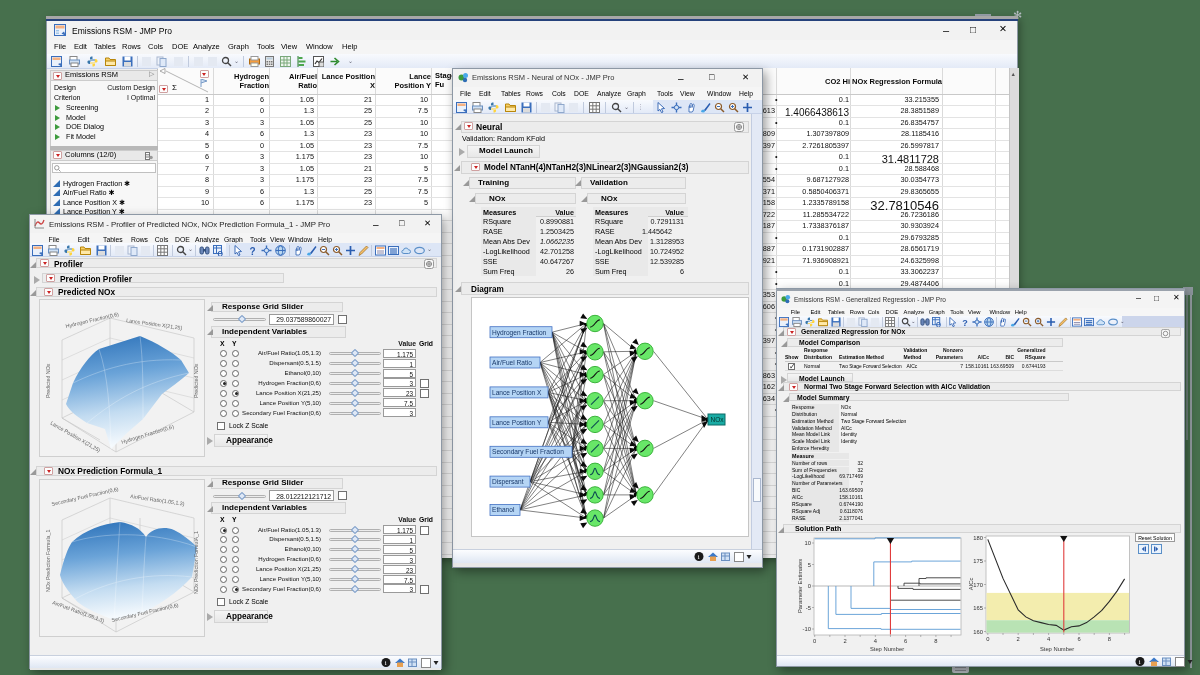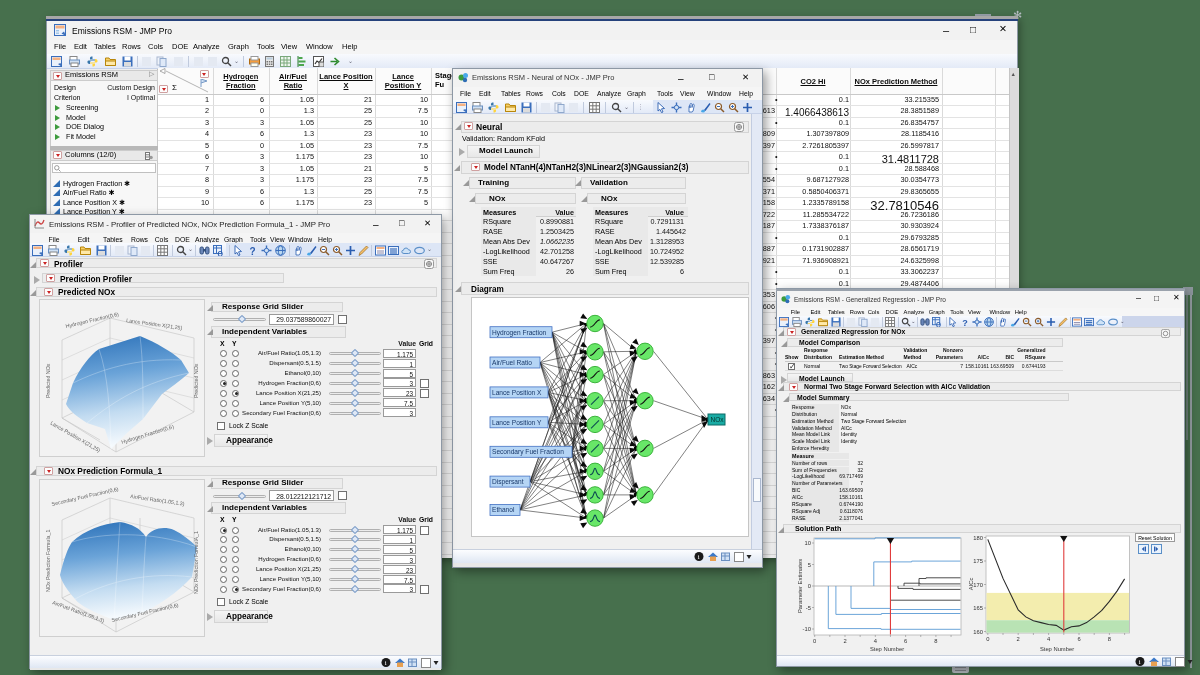--- a/index.html
+++ b/index.html
@@ -12,21 +12,21 @@
 .dcol{position:absolute;width:0;height:0;border-top:4px solid transparent;border-bottom:4px solid transparent;border-left:6px solid #aaaaaa;}
 .chk{position:absolute;background:#fff;border:1px solid #707070;}
 .radio{position:absolute;width:7px;height:7px;border-radius:50%;background:#fff;border:1px solid #666;}
 .radio.sel:after{content:"";position:absolute;left:1.5px;top:1.5px;width:3px;height:3px;border-radius:50%;background:#222;}
 .vbox{position:absolute;background:#fff;border:1px solid #9a9a9a;color:#111;text-align:right;white-space:nowrap;}
 .slider{position:absolute;}
 .slider .tr{position:absolute;left:0;right:0;top:3px;height:3px;background:#ececec;border:1px solid #b0b0b0;border-radius:2px;}
 .slider .th{position:absolute;top:1px;width:6px;height:6px;background:#dfe8f6;border:1px solid #7a9cc8;transform:rotate(45deg);border-radius:1px;}
 .statbar{position:absolute;background:linear-gradient(#fcfdff,#dfe7f3);border-top:1px solid #c8d0de;}
 .cellr{position:absolute;text-align:right;white-space:nowrap;color:#111;}
-.hdr{position:absolute;text-align:center;color:#0a0a0a;line-height:1.2;text-decoration:underline;}
+.hdr{position:absolute;text-align:right;color:#0a0a0a;line-height:1.2;}
 .greent{width:0;height:0;border-top:3.5px solid transparent;border-bottom:3.5px solid transparent;border-left:5.5px solid #3d9b3d;position:absolute;}
 .bluet{width:0;height:0;border-bottom:7px solid #2e6db4;border-left:7px solid transparent;position:absolute;}
 </style></head><body>
 <div class="abs" style="left:1190px;top:287px;width:2px;height:381px;background:#98a1a6;"></div>
 <div class="abs" style="left:1183px;top:287px;width:10px;height:8px;background:#8e979e;"></div>
 <div class="abs" style="left:1186px;top:295px;width:2px;height:145px;background:#8e979e;opacity:.65;"></div>
 <div class="abs" style="left:952px;top:665px;width:17px;height:8px;background:#b9bfc4;border-radius:2px;"></div>
 <div class="abs" style="left:955px;top:667px;width:11px;height:1px;background:#868c91;"></div>
 <div class="abs" style="left:955px;top:670px;width:11px;height:1px;background:#868c91;"></div>
 <div class="abs" style="left:975px;top:13.5px;width:16px;height:3.5px;background:#9aa3ad;"></div>
@@ -242,21 +242,21 @@
 <div class="hdr" style="left:54.5px;top:13px;width:56.5px;font-size:7.5px;font-weight:bold;">Fraction</div>
 <div class="hdr" style="left:111px;top:4px;width:48px;font-size:7.5px;font-weight:bold;">Air/Fuel</div>
 <div class="hdr" style="left:111px;top:13px;width:48px;font-size:7.5px;font-weight:bold;">Ratio</div>
 <div class="hdr" style="left:159px;top:4px;width:58px;font-size:7.5px;font-weight:bold;">Lance Position</div>
 <div class="hdr" style="left:159px;top:13px;width:58px;font-size:7.5px;font-weight:bold;">X</div>
 <div class="hdr" style="left:217px;top:4px;width:56px;font-size:7.5px;font-weight:bold;">Lance</div>
 <div class="hdr" style="left:217px;top:13px;width:56px;font-size:7.5px;font-weight:bold;">Position Y</div>
 <div class="abs" style="left:277px;top:4px;font-size:7.5px;line-height:1.1;white-space:nowrap;font-weight:bold;">Stage</div>
 <div class="abs" style="left:277px;top:13px;font-size:7.5px;line-height:1.1;white-space:nowrap;font-weight:bold;">Fu</div>
 <div class="hdr" style="left:618px;top:8.5px;width:74px;font-size:7.5px;font-weight:bold;">CO2 Hi</div>
-<div class="hdr" style="left:692px;top:8.5px;width:92px;font-size:7.5px;font-weight:bold;">NOx Prediction Method</div>
+<div class="hdr" style="left:692px;top:8.5px;width:92px;font-size:7.5px;font-weight:bold;">NOx Regression Formula</div>
 <svg class="abs" style="left:0;top:0" width="54" height="26" viewBox="0 0 54 26">
         <line x1="8" y1="3" x2="50" y2="24" stroke="#b5b5b5"></line>
         <path d="M2 3 L7 0.5 L7 5.5 Z" fill="#fff" stroke="#888" stroke-width="0.7"></path>
       </svg>
 <div class="rt" style="left:41.5px;top:1.5px;"></div>
 <svg class="abs" style="left:42px;top:11px" width="8" height="8" viewBox="0 0 8 8">
         <path d="M1 0 L1 8 M1 0 L7 2 L1 4" stroke="#7a9cc8" fill="#cfe0f4"></path>
       </svg>
 <div class="rt" style="left:1px;top:16.5px;"></div>
 <div class="abs" style="left:14px;top:16px;font-size:8px;line-height:1.1;white-space:nowrap;">Σ</div>
@@ -519,21 +519,21 @@
 <div class="abs" style="left:30px;top:148.5px;font-size:7.2px;line-height:1.1;white-space:nowrap;">RSquare</div>
 <div class="cellr" style="left:-29px;top:148.5px;width:150px;font-size:7.2px;line-height:1.1;">0.8990881</div>
 <div class="abs" style="left:140px;top:147.0px;width:55px;height:10px;background:#e9e9e9;"></div>
 <div class="abs" style="left:142px;top:148.5px;font-size:7.2px;line-height:1.1;white-space:nowrap;">RSquare</div>
 <div class="cellr" style="left:81px;top:148.5px;width:150px;font-size:7.2px;line-height:1.1;">0.7291131</div>
 <div class="abs" style="left:28px;top:157.0px;width:55px;height:10px;background:#e9e9e9;"></div>
 <div class="abs" style="left:30px;top:158.5px;font-size:7.2px;line-height:1.1;white-space:nowrap;">RASE</div>
 <div class="cellr" style="left:-29px;top:158.5px;width:150px;font-size:7.2px;line-height:1.1;">1.2503425</div>
 <div class="abs" style="left:140px;top:157.0px;width:55px;height:10px;background:#e9e9e9;"></div>
 <div class="abs" style="left:142px;top:158.5px;font-size:7.2px;line-height:1.1;white-space:nowrap;">RASE</div>
-<div class="cellr" style="left:83px;top:158.5px;width:150px;font-size:7.2px;line-height:1.1;">1.445642</div>
+<div class="cellr" style="left:69px;top:158.5px;width:150px;font-size:7.2px;line-height:1.1;">1.445642</div>
 <div class="abs" style="left:28px;top:167.0px;width:55px;height:10px;background:#e9e9e9;"></div>
 <div class="abs" style="left:30px;top:168.5px;font-size:7.2px;line-height:1.1;white-space:nowrap;">Mean Abs Dev</div>
 <div class="cellr" style="left:-29px;top:168.5px;width:150px;font-size:7.2px;line-height:1.1;font-style:italic;">1.0662235</div>
 <div class="abs" style="left:140px;top:167.0px;width:55px;height:10px;background:#e9e9e9;"></div>
 <div class="abs" style="left:142px;top:168.5px;font-size:7.2px;line-height:1.1;white-space:nowrap;">Mean Abs Dev</div>
 <div class="cellr" style="left:81px;top:168.5px;width:150px;font-size:7.2px;line-height:1.1;">1.3128953</div>
 <div class="abs" style="left:28px;top:177.0px;width:55px;height:10px;background:#e9e9e9;"></div>
 <div class="abs" style="left:30px;top:178.5px;font-size:7.2px;line-height:1.1;white-space:nowrap;">-LogLikelihood</div>
 <div class="cellr" style="left:-29px;top:178.5px;width:150px;font-size:7.2px;line-height:1.1;">42.701258</div>
 <div class="abs" style="left:140px;top:177.0px;width:55px;height:10px;background:#e9e9e9;"></div>

